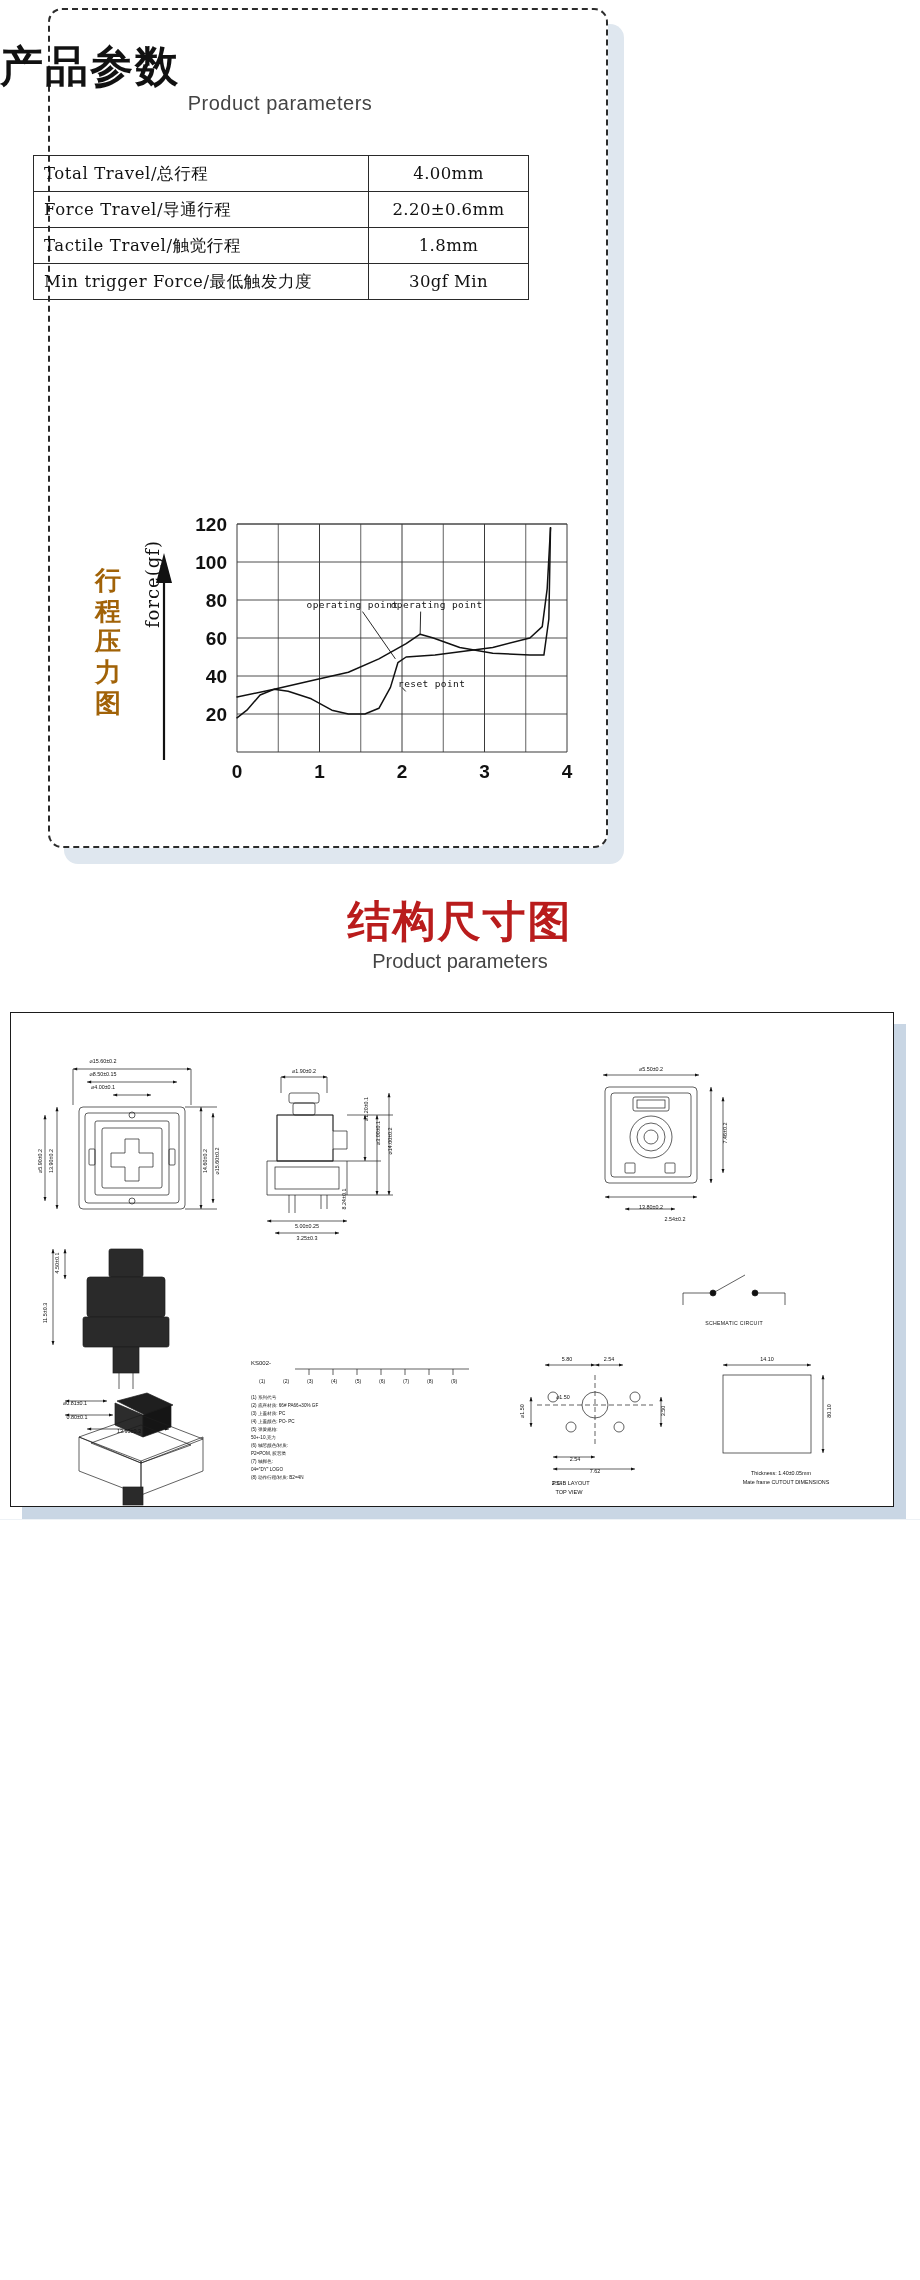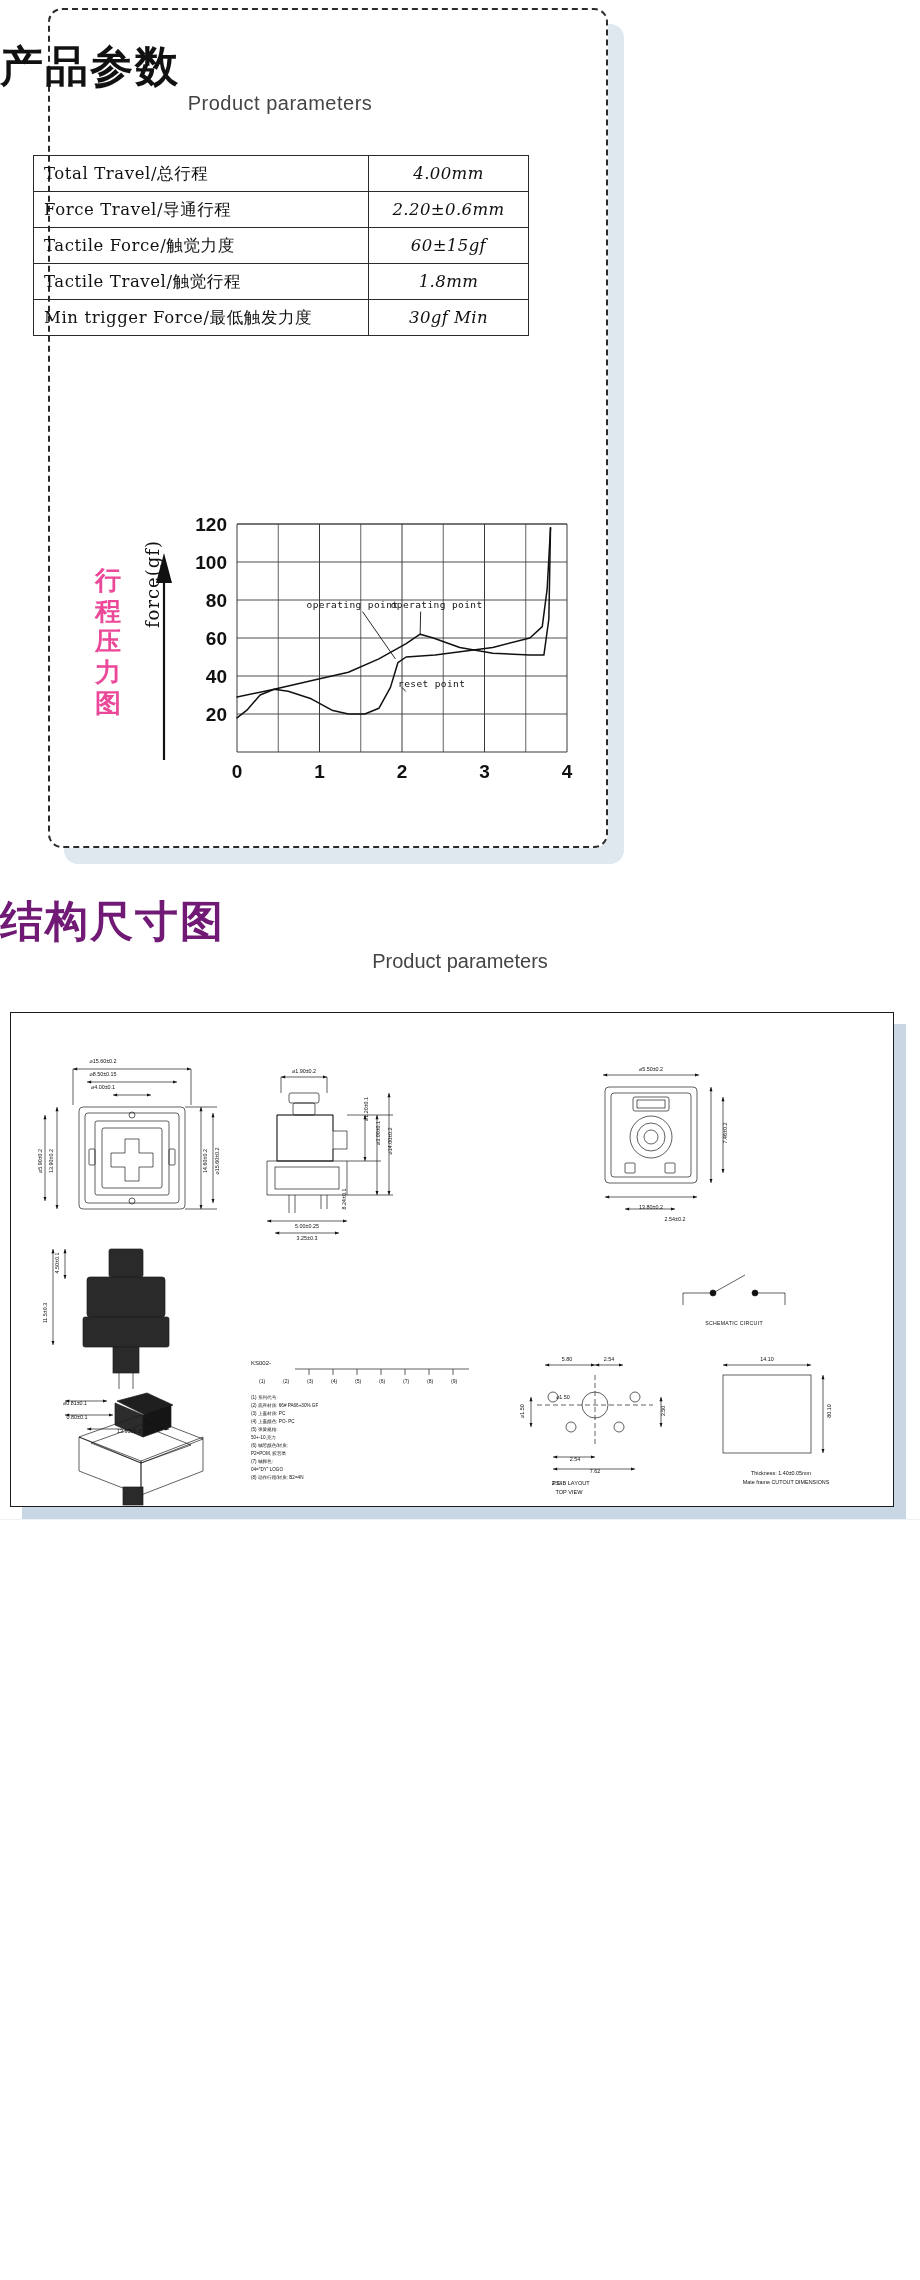--- a/index.html
+++ b/index.html
@@ -60,44 +60,44 @@
   }
   .param-table td.k {
     width: 335px;
     text-align: left;
     letter-spacing: .6px;
   }
   .param-table td.v {
     width: 160px;
     text-align: center;
     letter-spacing: .4px;
-    font-style: italic;
   }
 
   
   .graph-vlabel {
     position: absolute; left: 88px; top: 565px;
     width: 40px;
     font-family: "DejaVu Sans", sans-serif;
-    font-size: 26px; font-weight: 700; color: #ec4899;
+    font-size: 26px; font-weight: 700; color: #a16207;
     line-height: 1.18;
     text-align: center;
   }
 
   
   .chart-wrap {
     position: absolute; left: 175px; top: 500px;
     width: 400px; height: 300px;
   }
   .chart-svg { display:block; }
 
   
   .sec2-title-zh {
     position: absolute; left: 0; top: 893px; width: 920px;
-    font-size: 43px; font-weight: 700; color: #701a75;
+    text-align: center;
+    font-size: 43px; font-weight: 700; color: #b91c1c;
     letter-spacing: 2px;
     font-family: "DejaVu Sans", sans-serif;
   }
   .sec2-title-en {
     position: absolute; left: 0; top: 950px; width: 920px;
     text-align: center;
     font-size: 20px; color: #444;
   }
 
   
@@ -137,24 +137,20 @@
 
   <table class="param-table">
     <tbody>
       <tr>
         <td class="k">Total Travel/总行程</td>
         <td class="v">4.00mm</td>
       </tr>
       <tr>
         <td class="k">Force Travel/导通行程</td>
         <td class="v">2.20±0.6mm</td>
-      </tr>
-      <tr>
-        <td class="k">Tactile Force/触觉力度</td>
-        <td class="v">60±15gf</td>
       </tr>
       <tr>
         <td class="k">Tactile Travel/触觉行程</td>
         <td class="v">1.8mm</td>
       </tr>
       <tr>
         <td class="k">Min trigger Force/最低触发力度</td>
         <td class="v">30gf  Min</td>
       </tr>
     </tbody>

